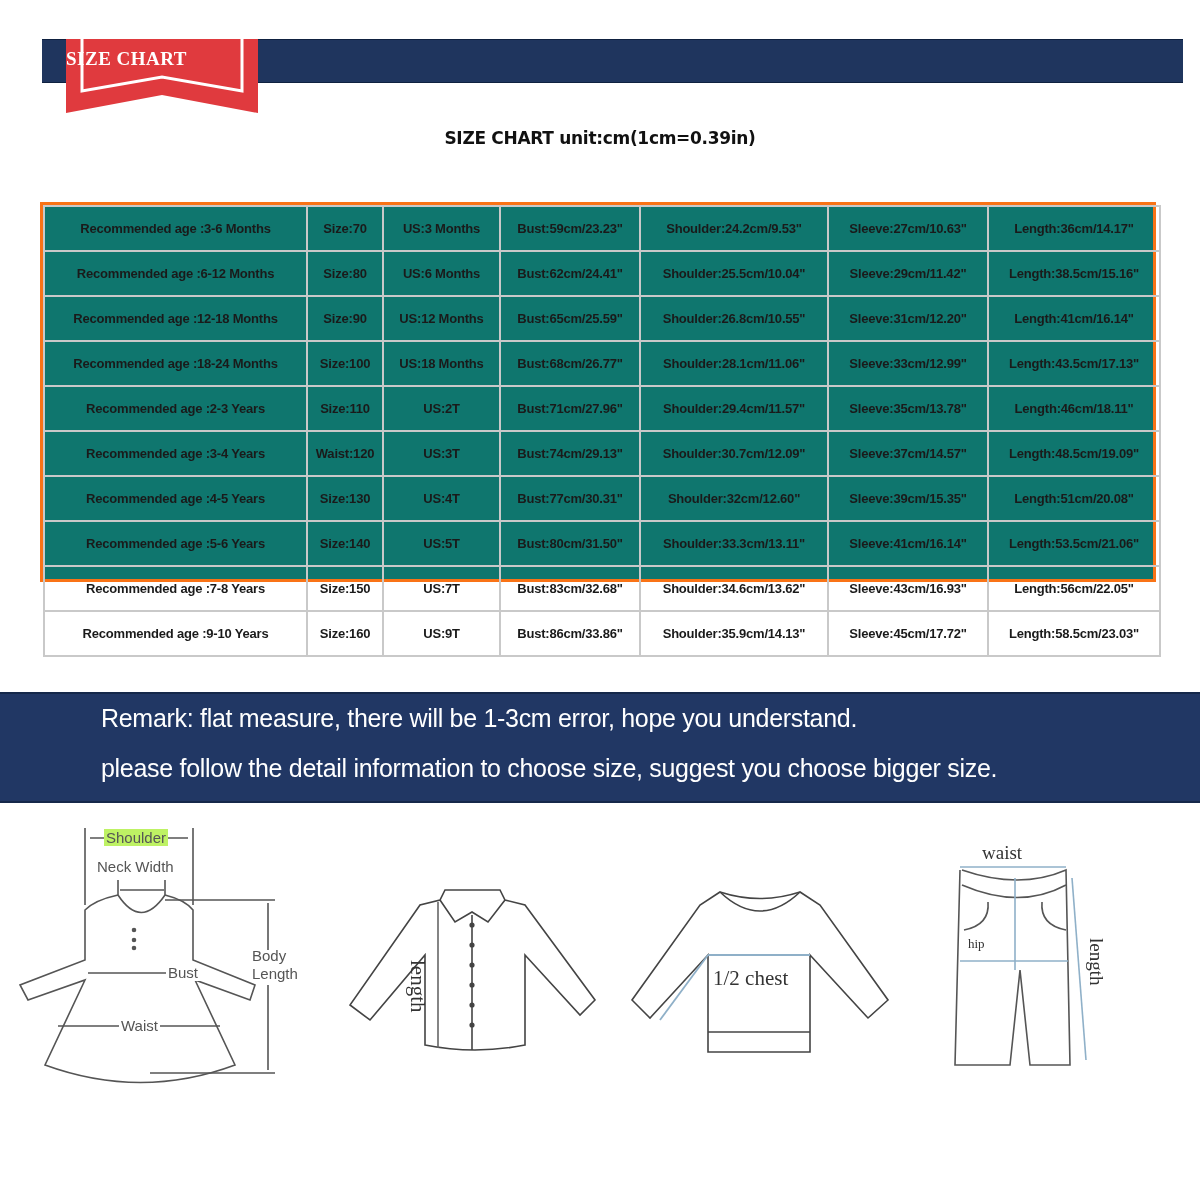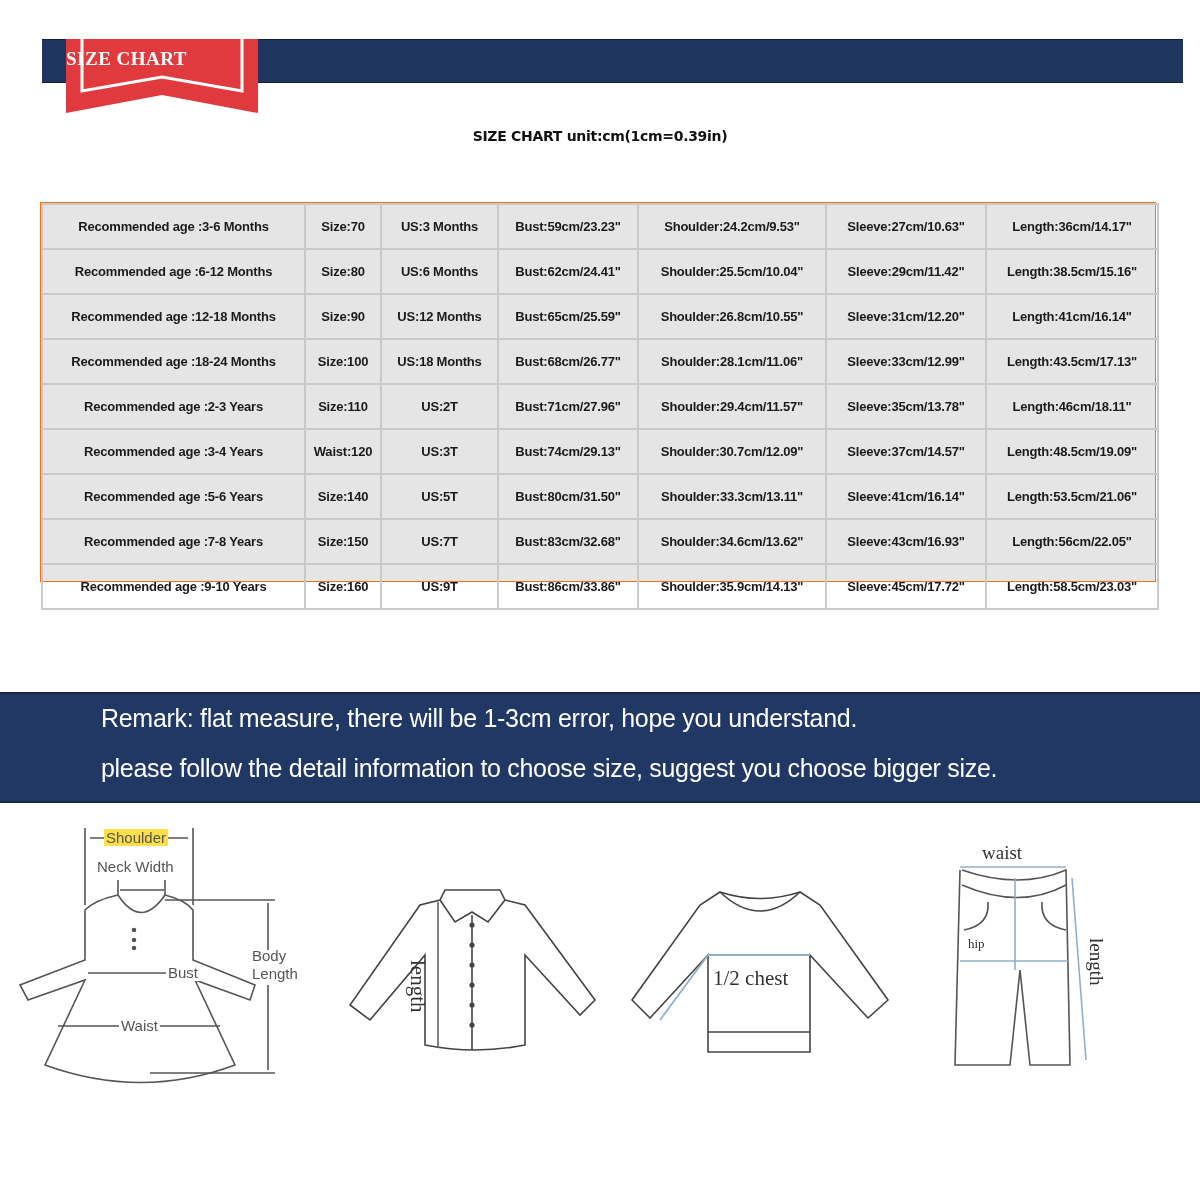--- a/index.html
+++ b/index.html
@@ -1,22 +1,22 @@
 <!DOCTYPE html>
 <html><head>
 <meta charset="utf-8">
 <style>
   html, body { margin:0; padding:0; }
   body { width:1200px; height:1200px; background:#ffffff; position:relative; overflow:hidden; font-family:"Liberation Sans", sans-serif; }
   .top-bar { position:absolute; left:42px; top:39px; width:1141px; height:44px; background:#1f355e; border-top:1px solid #0f2140; border-bottom:1px solid #0f2140; box-sizing:border-box; }
   .ribbon { position:absolute; left:66px; top:39px; width:192px; height:74px; }
   .ribbon svg { position:absolute; left:0; top:0; }
   .ribbon-label { position:absolute; left:0; top:9px; width:200px; color:#ffffff; font-family:Liberation Serif, serif; font-weight:bold; font-size:19px; letter-spacing:0.5px; }
-  .title { position:absolute; left:0; top:128px; width:1200px; text-align:center; font-family:"DejaVu Sans", sans-serif; font-weight:bold; font-size:14px; color:#111; letter-spacing:-0.3px; }
-  .table-wrap { position:absolute; left:40px; top:202px; width:1116px; height:380px; border:1px solid #f97316; box-sizing:border-box; background:#e5e5e5; }
+  .title { position:absolute; left:0; top:128px; width:1200px; text-align:center; font-family:"DejaVu Sans", sans-serif; font-weight:bold; font-size:17px; color:#111; letter-spacing:-0.3px; }
+  .table-wrap { position:absolute; left:40px; top:202px; width:1116px; height:380px; border:3px solid #f97316; box-sizing:border-box; background:#0f766e; }
   table.size-table { border-collapse:collapse; width:100%; height:100%; table-layout:fixed; }
   .size-table td { border:2px solid #c9c9c9; text-align:center; font-size:13px; font-weight:bold; color:#1a1a1a; padding:0; white-space:nowrap; height:43px; letter-spacing:-0.2px; }
   .remark-bar { position:absolute; left:0; top:692px; width:1200px; height:111px; background:#213764; border-top:2px solid #15284a; border-bottom:2px solid #15284a; box-sizing:border-box; }
   .remark-line { position:absolute; left:101px; color:#ffffff; font-family:Liberation Sans, sans-serif; font-size:25px; letter-spacing:-0.3px; white-space:nowrap; }
   .remark-line.l1 { top:10px; }
   .remark-line.l2 { top:60px; }
   .diagram { position:absolute; }
   .diagram svg { position:absolute; left:0; top:0; overflow:visible; }
   .dlabel { position:absolute; color:#555; font-size:15px; white-space:nowrap; }
   .serif-label { font-family:"Liberation Serif", serif; color:#333; font-size:21px; }
@@ -93,20 +93,29 @@
           <td>Length:46cm/18.11"</td>
         </tr>
         <tr>
           <td>Recommended age :3-4 Years</td>
           <td>Waist:120</td>
           <td>US:3T</td>
           <td>Bust:74cm/29.13"</td>
           <td>Shoulder:30.7cm/12.09"</td>
           <td>Sleeve:37cm/14.57"</td>
           <td>Length:48.5cm/19.09"</td>
+        </tr>
+        <tr>
+          <td>Recommended age :4-5 Years</td>
+          <td>Size:130</td>
+          <td>US:4T</td>
+          <td>Bust:77cm/30.31"</td>
+          <td>Shoulder:32cm/12.60"</td>
+          <td>Sleeve:39cm/15.35"</td>
+          <td>Length:51cm/20.08"</td>
         </tr>
         <tr>
           <td>Recommended age :5-6 Years</td>
           <td>Size:140</td>
           <td>US:5T</td>
           <td>Bust:80cm/31.50"</td>
           <td>Shoulder:33.3cm/13.11"</td>
           <td>Sleeve:41cm/16.14"</td>
           <td>Length:53.5cm/21.06"</td>
         </tr>
@@ -150,21 +159,21 @@
     <line x1="88" y1="163" x2="190" y2="163"></line>
     <line x1="58" y1="216" x2="220" y2="216"></line>
     <line x1="165" y1="90" x2="275" y2="90"></line>
       <line x1="150" y1="263" x2="275" y2="263"></line>
     <line x1="268" y1="93" x2="268" y2="140"></line>
       <line x1="268" y1="175" x2="268" y2="260"></line>
     <circle cx="134" cy="120" r="1.5" fill="#555"></circle>
       <circle cx="134" cy="130" r="1.5" fill="#555"></circle>
       <circle cx="134" cy="138" r="1.5" fill="#555"></circle>
   </svg>
-  <div class="dlabel" style="left:104px;top:19px;background:#fde047;padding:0 2px;">Shoulder</div>
+  <div class="dlabel" style="left:104px;top:19px;background:#bef264;padding:0 2px;">Shoulder</div>
   <div class="dlabel" style="left:97px;top:48px;">Neck Width</div>
   <div class="dlabel" style="left:122px;top:154px;background:#fff;padding:0 2px;margin-left:44px;">Bust</div>
   <div class="dlabel" style="left:119px;top:207px;background:#fff;padding:0 2px;">Waist</div>
   <div class="dlabel" style="left:252px;top:137px;">Body</div>
   <div class="dlabel" style="left:252px;top:155px;">Length</div>
 </div>
 
 <div class="diagram" style="left:330px;top:860px;width:280px;height:210px;">
   <svg width="280" height="210" fill="none" stroke="#444" stroke-width="1.6">
     <path d="M115,30 L170,30 L175,40 L195,45 L265,140 L250,155 L195,95 L195,185 Q145,195 95,185 L95,95 L40,160 L20,145 L90,45 L110,40 Z"></path>

